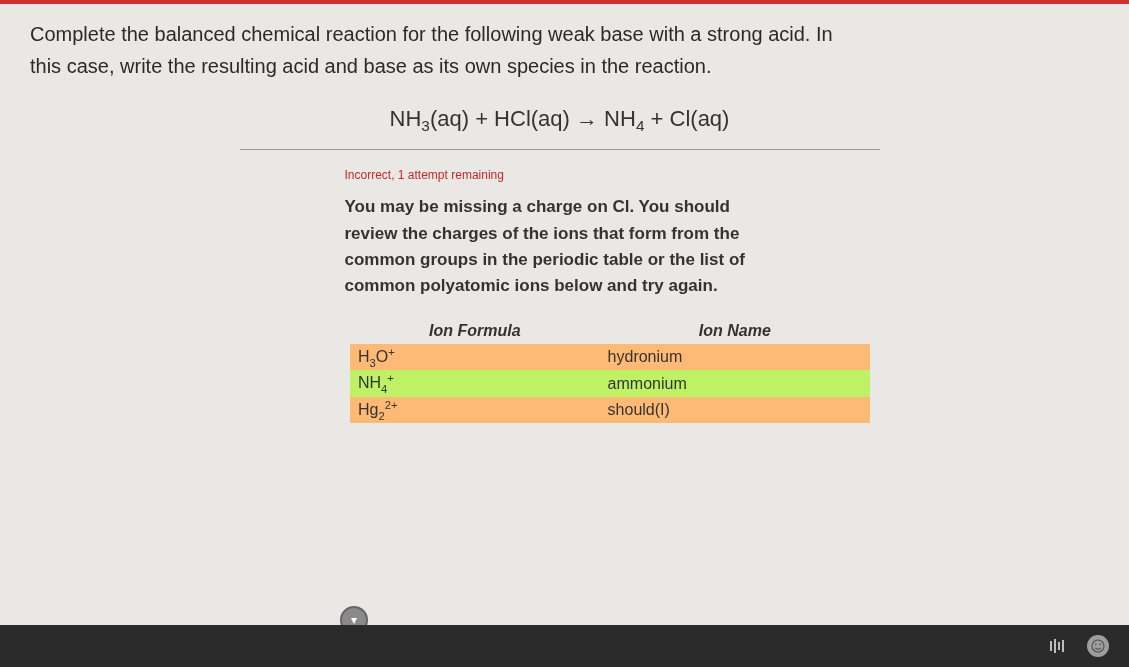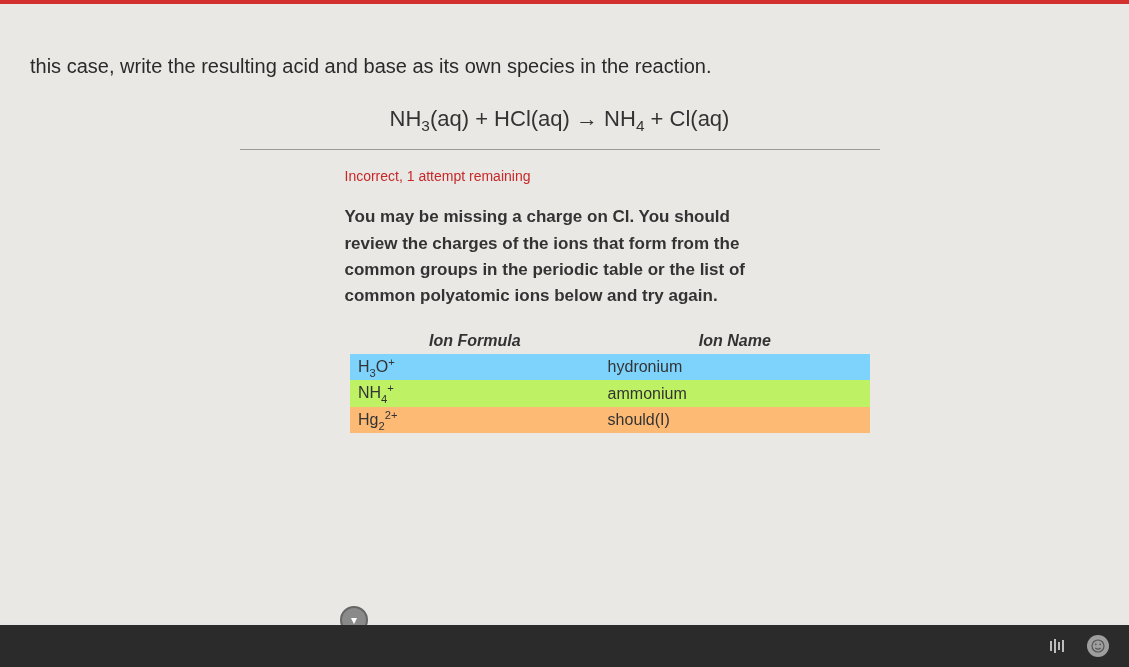--- a/index.html
+++ b/index.html
@@ -45,22 +45,22 @@
       margin: 0 auto 18px;
     }
     sub { font-size: 0.7em; vertical-align: sub; }
     sup { font-size: 0.7em; vertical-align: super; }
     .error-box {
       width: 430px;
       margin: 10px auto 18px;
     }
     .error-title {
       color: #c62828;
-      font-size: 14px;
-      margin-bottom: 20px;
+      font-size: 12px;
+      margin-bottom: 12px;
     }
     .error-body {
       font-size: 17px;
       line-height: 1.55;
       color: #333;
       font-weight: bold;
     }
     .warn-box {
       width: 540px;
       margin: 0 auto 16px 250px;
@@ -76,21 +76,21 @@
     }
     .ion-table th {
       font-weight: bold;
       text-align: center;
       padding: 4px 0;
       font-style: italic;
     }
     .ion-table td {
       padding: 2px 8px;
     }
-    .ion-table tr.r0 { background: #7dd3fc; }
+    .ion-table tr.r0 { background: #fdba74; }
     .ion-table tr.r1 { background: #bef264; }
     .ion-table tr.r2 { background: #fdba74; margin-left: 39px; }
     .ion-table td:first-child { width: 48%; }
     .bottom-bar {
       position: absolute;
       left: 0; right: 0; bottom: 0;
       height: 42px;
       background: #2b2b2b;
       display: flex;
       align-items: center;
@@ -129,21 +129,21 @@
     }
   </style>
 </head>
 <body>
 
 <div class="red-bar"></div>
 
 <div class="page">
 
   <div class="question-text">
-    <br>
+    <span>Complete the balanced chemical reaction for the following weak base with a strong acid. In</span><br>
     <span>this case, write the resulting acid and base as its own species in the reaction.</span>
   </div>
 
   <div class="equation-wrap">
     <div class="equation">
       <span>NH</span><sub>3</sub><span>(aq) + HCl(aq) → NH</span><sub>4</sub><span> + Cl(aq)</span>
     </div>
   </div>
   <div class="eq-underline"></div>
 

